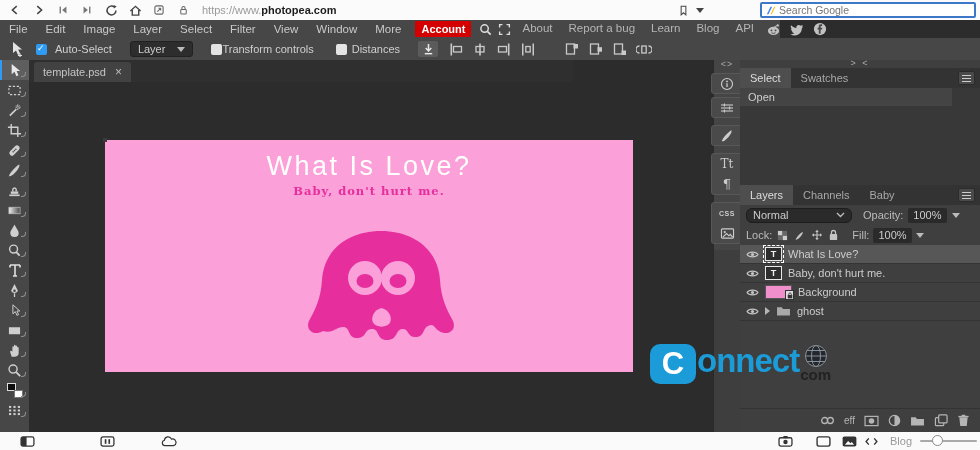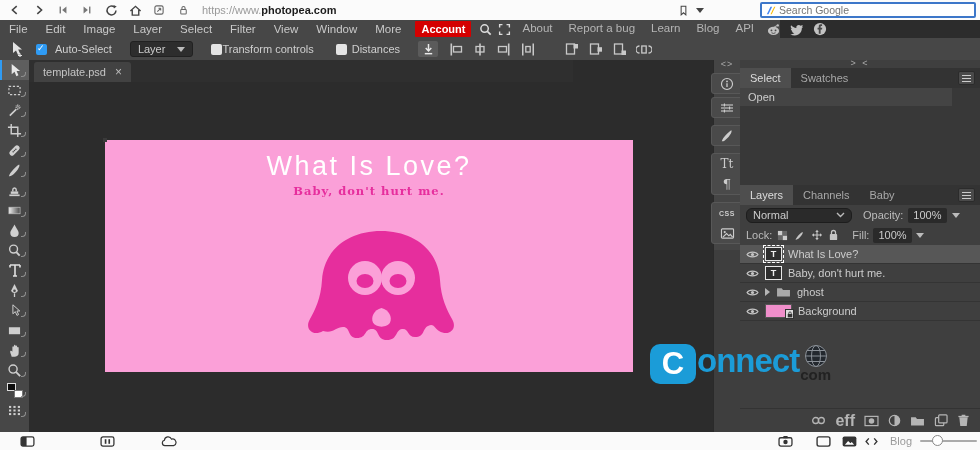--- a/index.html
+++ b/index.html
@@ -118,21 +118,21 @@
   .thumbT{width:17px;height:14px;background:#2e2e2e;border:1px solid #e8e8e8;color:#eee;
     font-size:9px;font-weight:bold;display:flex;align-items:center;justify-content:center;flex:none;}
   .ants{outline:1px dashed #fff;outline-offset:1px;}
   .caret-right{width:0;height:0;border-top:4px solid transparent;border-bottom:4px solid transparent;
     border-left:5px solid #b5b5b5;flex:none;}
   .thumb-bg{width:27px;height:14px;background:#f08fcb;border:1px solid #555;position:relative;flex:none;}
   .lock-badge{position:absolute;right:-3px;bottom:-2px;width:9px;height:10px;background:#ddd;
     border:1px solid #333;display:flex;align-items:center;justify-content:center;}
   .layers-footer{position:absolute;left:0;bottom:0;width:100%;height:24px;border-top:1px solid #333;
     display:flex;align-items:center;justify-content:flex-end;gap:9px;padding-right:10px;color:#b5b5b5;}
-  .eff-lbl{font-size:16px;color:#b5b5b5;font-weight:bold;}
+  .eff-lbl{font-size:10px;color:#b5b5b5;}
 
   
   .bottom-bar{position:absolute;left:0;top:432px;width:980px;height:18px;background:#fafafa;color:#333;}
   .bb-ic{position:absolute;top:2px;width:18px;height:14px;display:flex;align-items:center;justify-content:center;}
   .reset-lbl{position:absolute;left:890px;top:3px;font-size:11px;color:#9a9a9a;}
   .slider{position:absolute;left:920px;top:8px;width:57px;height:2px;background:#aaa;border-radius:1px;}
   .slider-knob{position:absolute;top:-5px;width:11px;height:11px;border-radius:50%;background:#fff;
     border:1px solid #888;margin-left:-5px;}
 </style>
 </head>
@@ -617,41 +617,41 @@
           <circle cx="6.5" cy="4.5" r="1.6" fill="#c5c5c5"></circle>
         </svg>
       <span class="thumbT">T</span>
       <span>Baby, don't hurt me.</span>
     </div>
     <div class="layer-row">
       <svg width="13" height="9" viewBox="0 0 13 9">
           <path d="M1 4.5 C3 1.3 10 1.3 12 4.5 C10 7.7 3 7.7 1 4.5 Z" fill="none" stroke="#c5c5c5" stroke-width="1.1"></path>
           <circle cx="6.5" cy="4.5" r="1.6" fill="#c5c5c5"></circle>
         </svg>
-      <span class="caret-right"></span>
-      <svg width="15" height="12" viewBox="0 0 16 13">
-          <path d="M1 2.5 h5 l1.5 1.7 H15 V11.5 H1 Z" fill="#a9a9a9"></path>
-        </svg>
-      <span>ghost</span>
-    </div>
-    <div class="layer-row">
-      <svg width="13" height="9" viewBox="0 0 13 9">
-          <path d="M1 4.5 C3 1.3 10 1.3 12 4.5 C10 7.7 3 7.7 1 4.5 Z" fill="none" stroke="#c5c5c5" stroke-width="1.1"></path>
-          <circle cx="6.5" cy="4.5" r="1.6" fill="#c5c5c5"></circle>
-        </svg>
       <span class="thumb-bg">
         <span class="lock-badge">
           <svg width="6" height="7" viewBox="0 0 8 9">
               <rect x="1" y="3.8" width="6" height="4.5" fill="#333"></rect>
               <path d="M2.3 3.8 V2.8 a1.7 1.7 0 0 1 3.4 0 V3.8" fill="none" stroke="#333" stroke-width="1.1"></path>
             </svg>
         </span>
       </span>
       <span>Background</span>
     </div>
+    <div class="layer-row">
+      <svg width="13" height="9" viewBox="0 0 13 9">
+          <path d="M1 4.5 C3 1.3 10 1.3 12 4.5 C10 7.7 3 7.7 1 4.5 Z" fill="none" stroke="#c5c5c5" stroke-width="1.1"></path>
+          <circle cx="6.5" cy="4.5" r="1.6" fill="#c5c5c5"></circle>
+        </svg>
+      <span class="caret-right"></span>
+      <svg width="15" height="12" viewBox="0 0 16 13">
+          <path d="M1 2.5 h5 l1.5 1.7 H15 V11.5 H1 Z" fill="#a9a9a9"></path>
+        </svg>
+      <span>ghost</span>
+    </div>
 
     <div class="layers-footer">
       <span>
         <svg width="15" height="9" viewBox="0 0 16 9">
             <circle cx="5" cy="4.5" r="3.2" fill="none" stroke="#b5b5b5" stroke-width="1.4"></circle>
             <circle cx="11" cy="4.5" r="3.2" fill="none" stroke="#b5b5b5" stroke-width="1.4"></circle>
           </svg>
         </span>
       <span class="eff-lbl">eff</span>
       <span>

